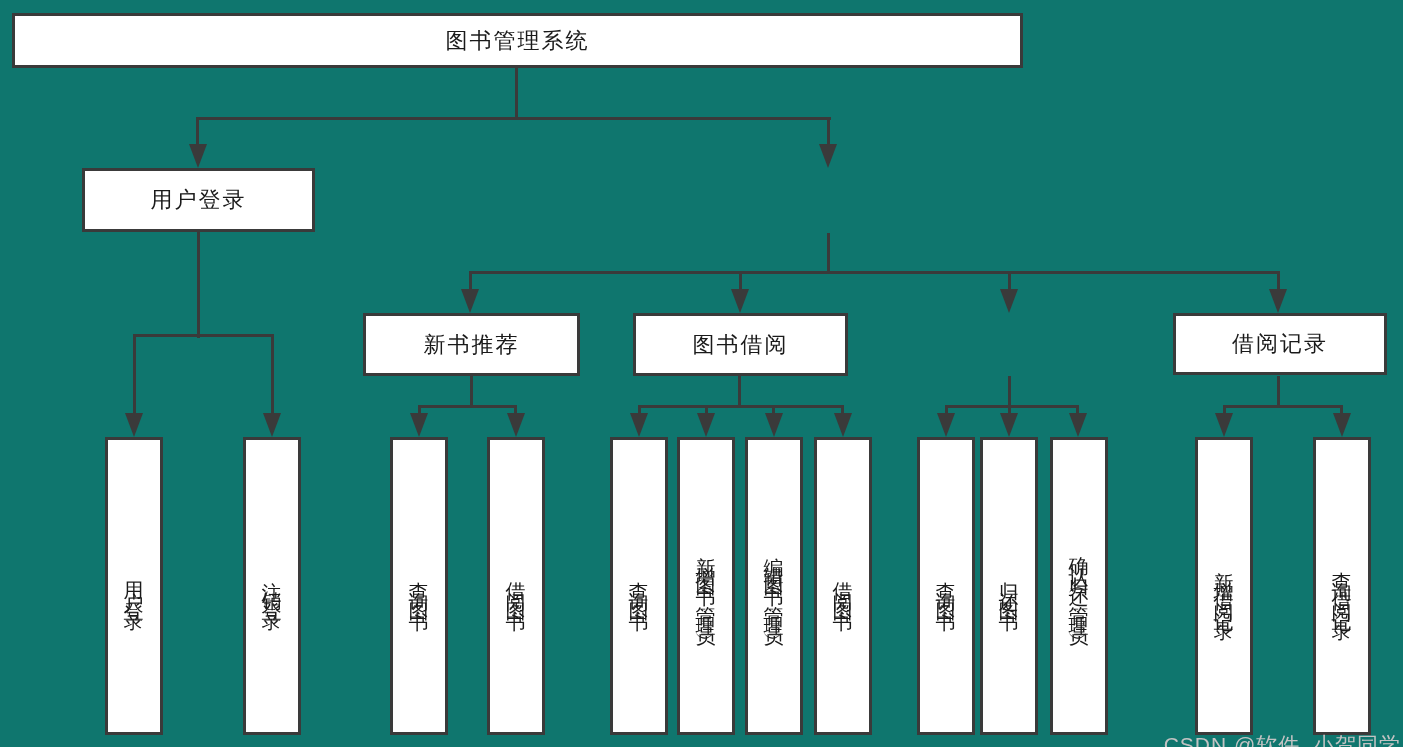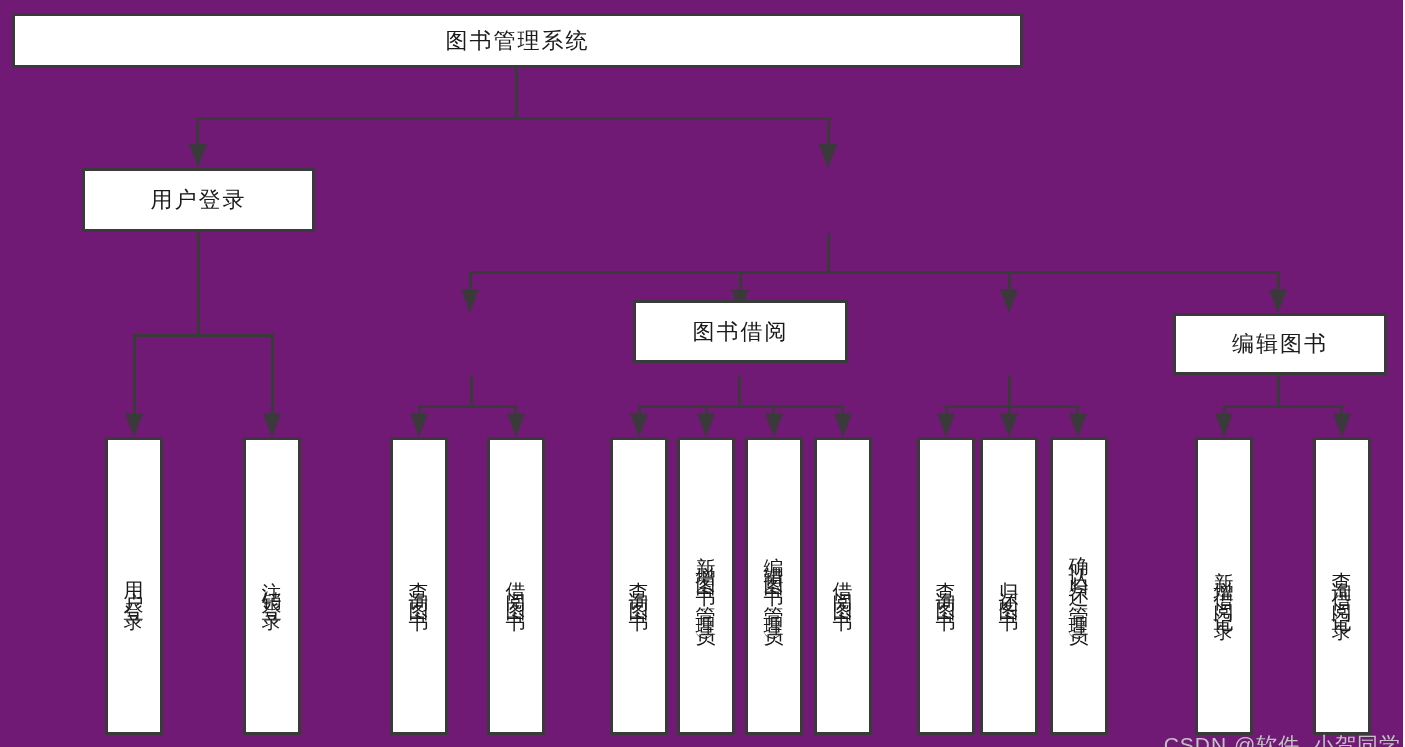--- a/index.html
+++ b/index.html
@@ -1,17 +1,17 @@
 <!DOCTYPE html>
 <html><head>
 <meta charset="utf-8">
 <style>
   html,body{margin:0;padding:0;background:#ffffff;}
   .canvas{
-    position:relative;width:1403px;height:747px;background:#701a75;overflow:hidden;
+    position:relative;width:1403px;height:747px;background:#0f766e;overflow:hidden;
     font-family:"Liberation Sans","DejaVu Sans",sans-serif;color:#1a1a1a;
   }
   .line{position:absolute;background:#3a3a3a;}
   .line.h{height:3px;}
   .line.v{width:3px;}
   .arrow{
     position:absolute;width:0;height:0;
     border-left:9px solid transparent;border-right:9px solid transparent;
     border-top:24px solid #3a3a3a;
   }
@@ -95,25 +95,28 @@
   <div class="arrow" style="left:1333px;top:413px;"></div>
 
   <div class="box h-box" style="left:12px;top:13px;width:1011px;height:55px;">
     <span>图书管理系统</span>
   </div>
 
   <div class="box h-box" style="left:82px;top:168px;width:233px;height:64px;">
     <span>用户登录</span>
   </div>
 
-  <div class="box h-box" style="left:633px;top:300px;width:215px;height:63px;">
+  <div class="box h-box" style="left:363px;top:313px;width:217px;height:63px;">
+    <span>新书推荐</span>
+  </div>
+  <div class="box h-box" style="left:633px;top:313px;width:215px;height:63px;">
     <span>图书借阅</span>
   </div>
   <div class="box h-box" style="left:1173px;top:313px;width:214px;height:62px;">
-    <span>编辑图书</span>
+    <span>借阅记录</span>
   </div>
 
   <div class="box v-box" style="left:105px;">
     <span class="v-text">用户登录</span>
   </div>
   <div class="box v-box" style="left:243px;">
     <span class="v-text">注销登录</span>
   </div>
 
   <div class="box v-box" style="left:390px;">

